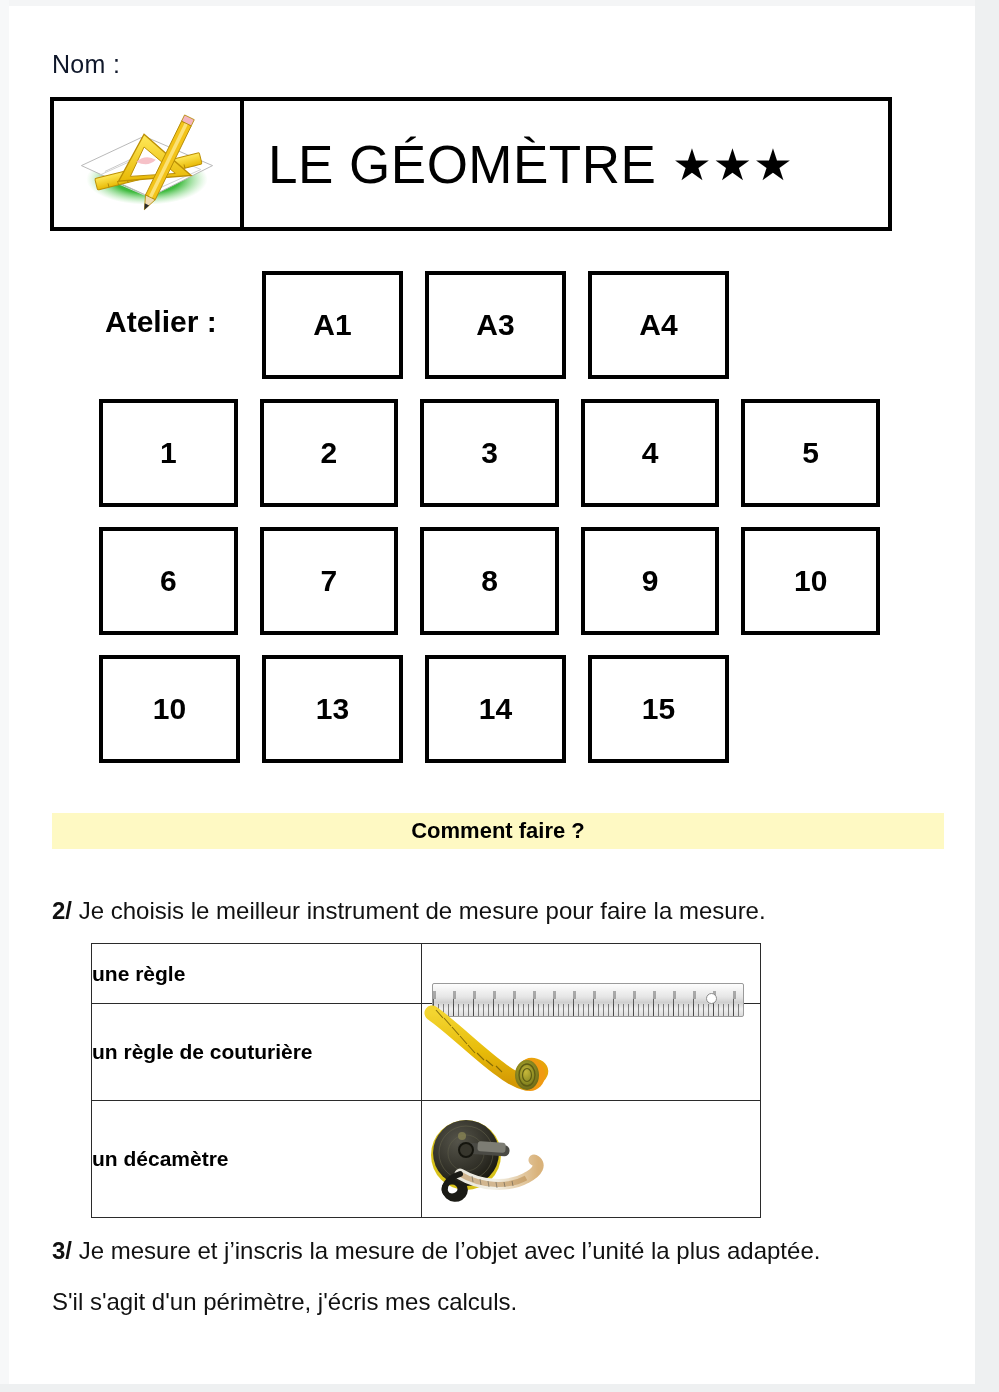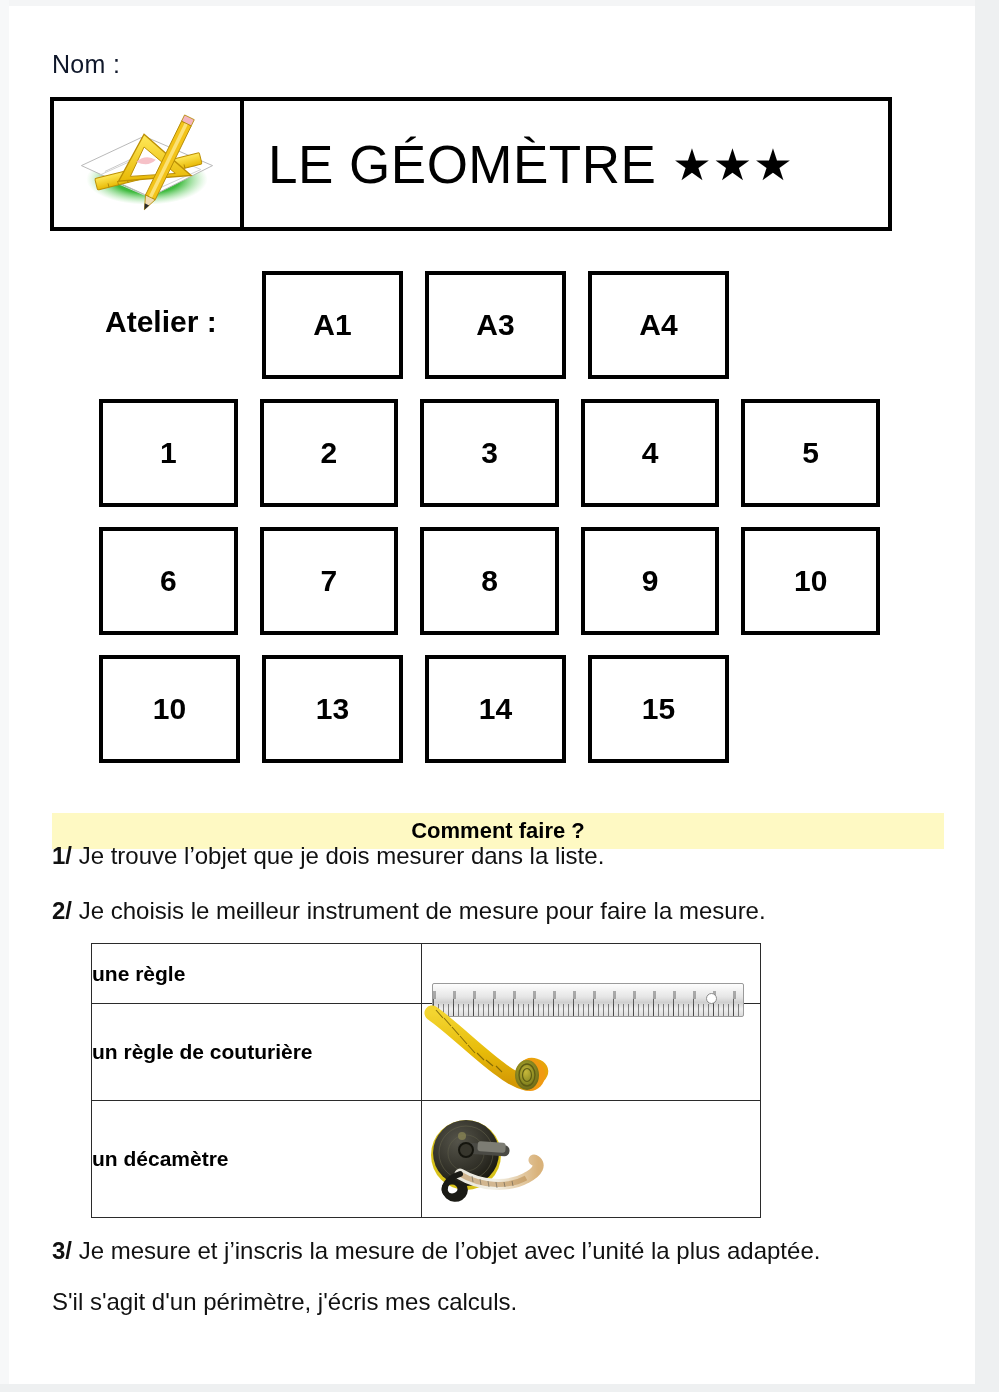--- a/index.html
+++ b/index.html
@@ -371,23 +371,20 @@
       <div class="cellbox">14</div>
       <div class="cellbox">15</div>
     </div>
 
   </div>
 
   <div class="banner">
     <span>Comment faire ?</span>
   </div>
 
-  <div class="step step-1">
-    <b>1/</b><span> Je trouve l’objet que je dois mesurer dans la liste.</span>
-  </div>
   <div class="step step-2">
     <b>2/</b><span> Je choisis le meilleur instrument de mesure pour faire la mesure.</span>
   </div>
 
   <table class="tools-table">
     <tbody>
         <tr class="row-ruler">
       <td class="tool-name">une règle</td>
       <td class="tool-img">
         <div class="img-wrap">

